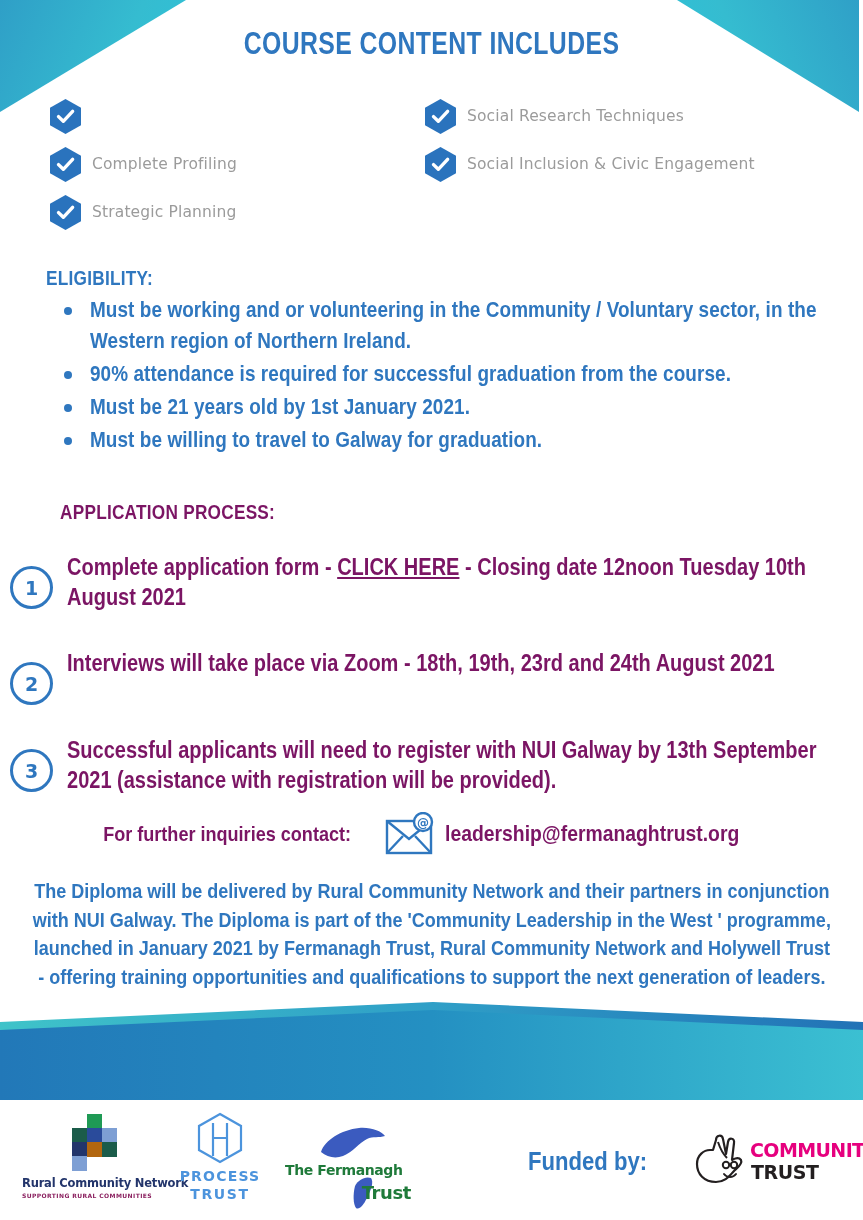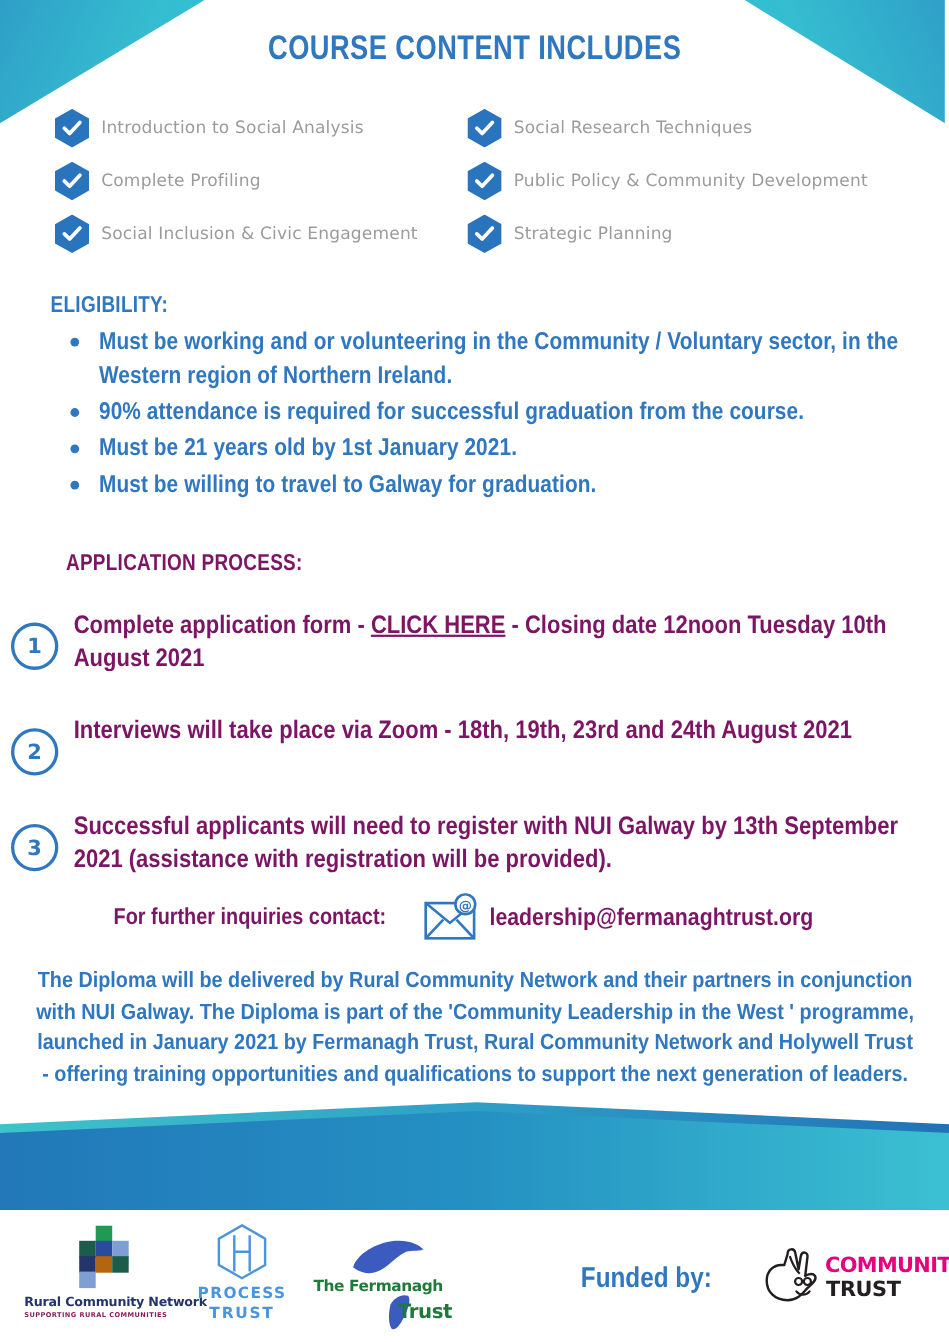--- a/index.html
+++ b/index.html
@@ -363,21 +363,20 @@
 
   <div class="course-grid">
 
     <div class="course-item">
       <span class="hexbadge">
         <svg viewBox="0 0 31 35" width="31" height="35">
           <path d="M15.5 0 L31 8.75 L31 26.25 L15.5 35 L0 26.25 L0 8.75 Z" fill="#2a73bd"></path>
           <path d="M8.5 17.6 L13.3 22.3 L22.6 12.3" stroke="#ffffff" stroke-width="3.4" fill="none" stroke-linecap="round" stroke-linejoin="round"></path>
         </svg>
       </span>
-      <span class="course-label">Introduction to Social Analysis</span>
     </div>
 
     <div class="course-item">
       <span class="hexbadge">
         <svg viewBox="0 0 31 35" width="31" height="35">
           <path d="M15.5 0 L31 8.75 L31 26.25 L15.5 35 L0 26.25 L0 8.75 Z" fill="#2a73bd"></path>
           <path d="M8.5 17.6 L13.3 22.3 L22.6 12.3" stroke="#ffffff" stroke-width="3.4" fill="none" stroke-linecap="round" stroke-linejoin="round"></path>
         </svg>
       </span>
       <span class="course-label">Social Research Techniques</span>
@@ -386,29 +385,20 @@
     <div class="course-item">
       <span class="hexbadge">
         <svg viewBox="0 0 31 35" width="31" height="35">
           <path d="M15.5 0 L31 8.75 L31 26.25 L15.5 35 L0 26.25 L0 8.75 Z" fill="#2a73bd"></path>
           <path d="M8.5 17.6 L13.3 22.3 L22.6 12.3" stroke="#ffffff" stroke-width="3.4" fill="none" stroke-linecap="round" stroke-linejoin="round"></path>
         </svg>
       </span>
       <span class="course-label">Complete Profiling</span>
     </div>
 
-    <div class="course-item">
-      <span class="hexbadge">
-        <svg viewBox="0 0 31 35" width="31" height="35">
-          <path d="M15.5 0 L31 8.75 L31 26.25 L15.5 35 L0 26.25 L0 8.75 Z" fill="#2a73bd"></path>
-          <path d="M8.5 17.6 L13.3 22.3 L22.6 12.3" stroke="#ffffff" stroke-width="3.4" fill="none" stroke-linecap="round" stroke-linejoin="round"></path>
-        </svg>
-      </span>
-      <span class="course-label">Public Policy &amp; Community Development</span>
-    </div>
 
     <div class="course-item">
       <span class="hexbadge">
         <svg viewBox="0 0 31 35" width="31" height="35">
           <path d="M15.5 0 L31 8.75 L31 26.25 L15.5 35 L0 26.25 L0 8.75 Z" fill="#2a73bd"></path>
           <path d="M8.5 17.6 L13.3 22.3 L22.6 12.3" stroke="#ffffff" stroke-width="3.4" fill="none" stroke-linecap="round" stroke-linejoin="round"></path>
         </svg>
       </span>
       <span class="course-label">Social Inclusion &amp; Civic Engagement</span>
     </div>

